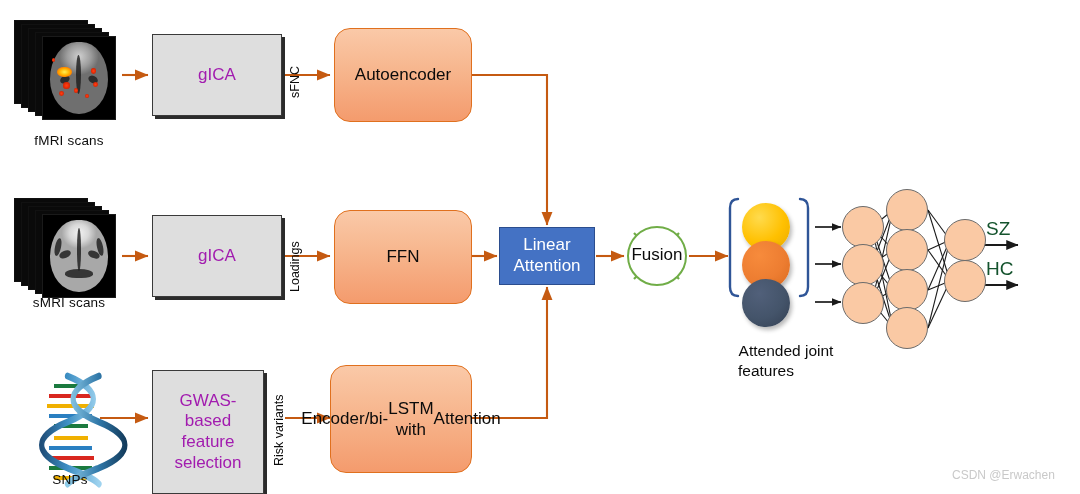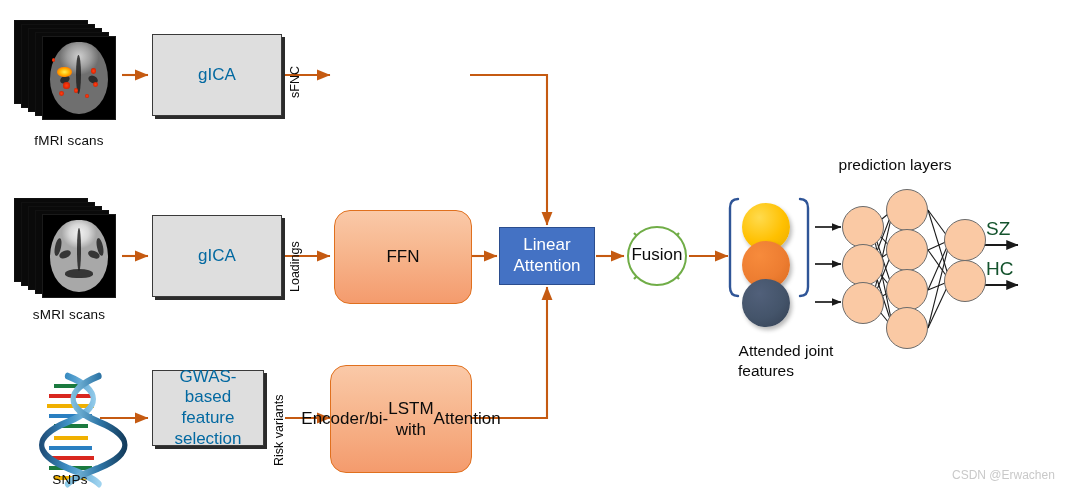--- a/index.html
+++ b/index.html
@@ -78,21 +78,21 @@
   .grey-box {
     position: absolute;
     background: #dedede;
     border: 1.6px solid #3a3a3a;
     box-shadow: 3px 3px 0 0 #2b2b2b;
     box-sizing: border-box;
     display: flex;
     align-items: center;
     justify-content: center;
     text-align: center;
-    color: #0369a1;
+    color: #a21caf;
     font-size: 17px;
     line-height: 1.22;
     padding: 2px 4px;
   }
 
   
   .orange-box {
     position: absolute;
     background: linear-gradient(180deg, #fac9a8 0%, #f7b78f 42%, #f49b6d 100%);
     border: 1.6px solid #e0701e;
@@ -352,43 +352,46 @@
     <div class="scan-front" style="left:28px; top:16px; width:74px; height:84px;">
       <div class="brain-s"></div>
       <div class="sulcus" style="left:47%; top:16%; width:6%; height:52%;"></div>
       <div class="sulcus" style="left:22%; top:44%; width:16%; height:8%; transform:rotate(-24deg);"></div>
       <div class="sulcus" style="left:62%; top:44%; width:16%; height:8%; transform:rotate(24deg);"></div>
       <div class="sulcus" style="left:30%; top:66%; width:40%; height:11%; border-radius:50% 50% 40% 40%;"></div>
       <div class="sulcus" style="left:17%; top:28%; width:8%; height:22%; transform:rotate(12deg);"></div>
       <div class="sulcus" style="left:75%; top:28%; width:8%; height:22%; transform:rotate(-12deg);"></div>
     </div>
   </div>
-  <div class="cap-label" style="left:14px; top:307px; width:110px;">sMRI  scans</div>
+  <div class="cap-label" style="left:14px; top:295px; width:110px;">sMRI  scans</div>
 
   <div class="cap-label" style="left:20px; top:472px; width:100px;">SNPs</div>
 
   <div class="grey-box" style="left:152px; top:34px; width:130px; height:82px;">
     <span>gICA</span>
   </div>
 
   <div class="grey-box" style="left:152px; top:215px; width:130px; height:82px;">
     <span>gICA</span>
   </div>
 
-  <div class="grey-box" style="left:152px; top:370px; width:112px; height:76px; flex-direction:column;">
+  <div class="grey-box" style="left:152px; top:370px; width:112px; height:124px; flex-direction:column;">
     <span>GWAS-</span>
     <span>based</span>
     <span>feature</span>
     <span>selection</span>
   </div>
 
   <div class="vlabel" style="left:288px; top:98px;">sFNC</div>
   <div class="vlabel" style="left:288px; top:292px;">Loadings</div>
   <div class="vlabel" style="left:272px; top:466px;">Risk variants</div>
 
+  <div class="orange-box" style="left:334px; top:28px; width:138px; height:94px;">
+    <span>Autoencoder</span>
+  </div>
 
   <div class="orange-box" style="left:334px; top:210px; width:138px; height:94px;">
     <span>FFN</span>
   </div>
 
   <div class="orange-box" style="left:330px; top:365px; width:142px; height:108px; ">
     <span>Encoder/bi-</span>
     <span>LSTM with</span>
     <span>Attention</span>
   </div>
@@ -401,21 +404,20 @@
   <div class="fusion-circle" style="left:627px; top:226px; width:60px; height:60px;"></div>
   <div class="fusion-text" style="left:621px; top:245px; width:72px;">Fusion</div>
 
   <div class="feat-circle feat-yellow" style="left:742px; top:203px; width:48px; height:48px;"></div>
   <div class="feat-circle feat-orange" style="left:742px; top:241px; width:48px; height:48px;"></div>
   <div class="feat-circle feat-navy" style="left:742px; top:279px; width:48px; height:48px;"></div>
 
   <div class="heading" style="left:696px; top:341px; width:180px;">Attended joint</div>
   <div class="heading" style="left:676px; top:361px; width:180px;">features</div>
 
-  <div class="heading" style="left:795px; top:155px; width:200px;">prediction layers</div>
 
   <div class="nn-node" style="left:842px; top:206px; width:42px; height:42px;"></div>
   <div class="nn-node" style="left:842px; top:244px; width:42px; height:42px;"></div>
   <div class="nn-node" style="left:842px; top:282px; width:42px; height:42px;"></div>
 
   <div class="nn-node" style="left:886px; top:189px; width:42px; height:42px;"></div>
   <div class="nn-node" style="left:886px; top:229px; width:42px; height:42px;"></div>
   <div class="nn-node" style="left:886px; top:269px; width:42px; height:42px;"></div>
   <div class="nn-node" style="left:886px; top:307px; width:42px; height:42px;"></div>
 

